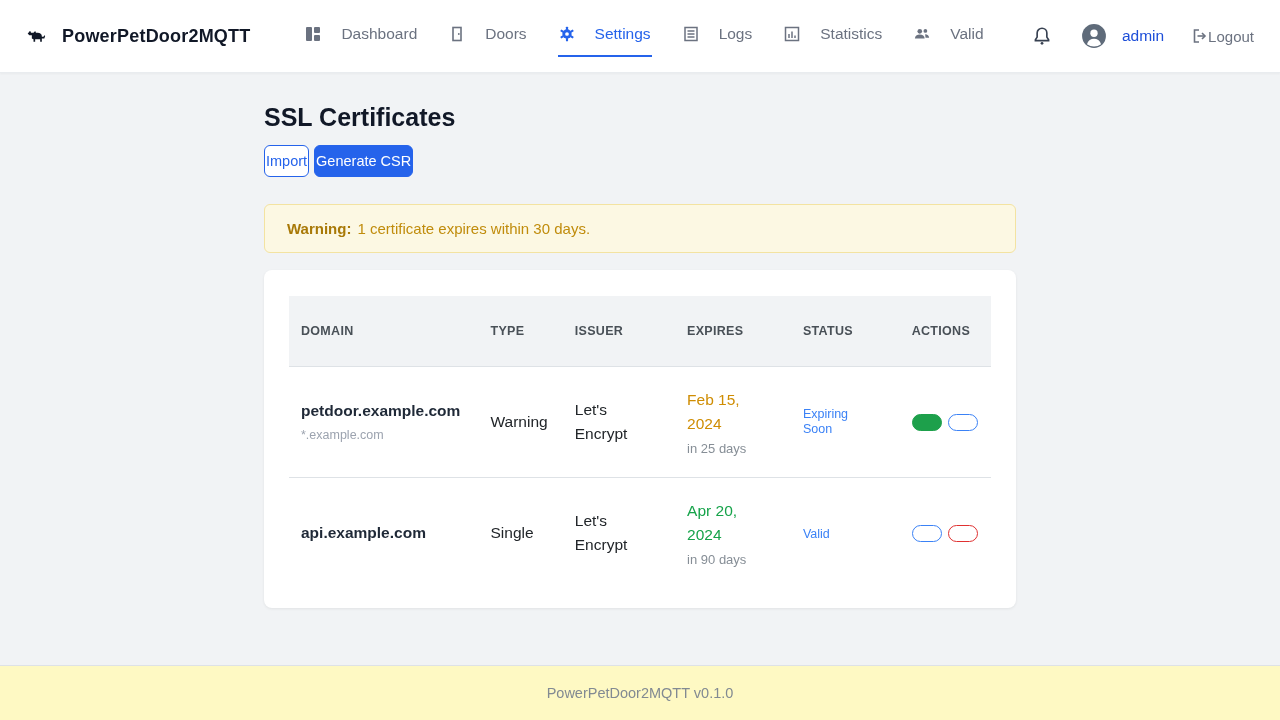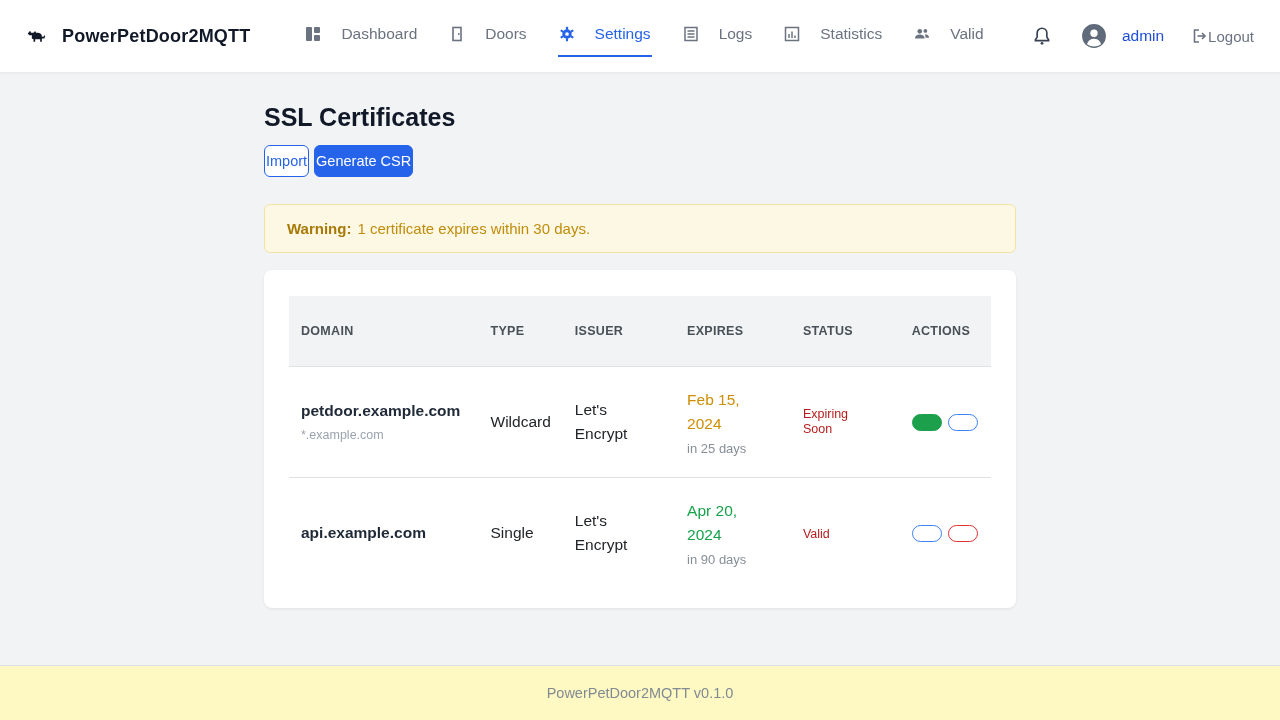--- a/index.html
+++ b/index.html
@@ -90,21 +90,21 @@
     color: #212529;
     height: 100px;
   }
   .domain-name { font-weight: bold; color: #1f2937; }
   .domain-sub { font-size: 12.5px; color: #9ca3af; margin-top: 8px; }
   .issuer-text { display: inline-block; max-width: 62px; line-height: 1.55; }
   .expires-date { display: inline-block; max-width: 62px; line-height: 1.55; font-size: 15.5px; }
   .expires-date.amber { color: #cf8d03; }
   .expires-date.green { color: #16a34a; }
   .expires-rel { font-size: 13px; color: #868e96; margin-top: 5px; }
-  .status-text { display: inline-block; max-width: 56px; font-size: 12.5px; color: #b91c1c; line-height: 1.2; }
+  .status-text { display: inline-block; max-width: 56px; font-size: 12.5px; color: #3b82f6; line-height: 1.2; }
   .actions-cell { white-space: nowrap; }
   .pill {
     display: inline-block; width: 30px; height: 17px;
     border-radius: 9px; cursor: pointer; margin-right: 2px;
     border: 1.5px solid transparent; padding: 0; vertical-align: middle;
   }
   .pill-green-solid { background: #1da04b; border-color: #1da04b; }
   .pill-blue-outline { background: #ffffff; border-color: #3b82f6; }
   .pill-red-outline { background: #ffffff; border-color: #e03131; }
 
@@ -246,21 +246,21 @@
             <th>STATUS</th>
             <th>ACTIONS</th>
           </tr>
         </thead>
         <tbody>
           <tr>
             <td>
               <div class="domain-name">petdoor.example.com</div>
               <div class="domain-sub">*.example.com</div>
             </td>
-            <td>Wildcard</td>
+            <td>Warning</td>
             <td><span class="issuer-text">Let's Encrypt</span></td>
             <td>
               <span class="expires-date amber">Feb 15, 2024</span>
               <div class="expires-rel">in 25 days</div>
             </td>
             <td><span class="status-text">Expiring Soon</span></td>
             <td class="actions-cell">
               <button class="pill pill-green-solid"></button>
               <button class="pill pill-blue-outline"></button>
             </td>

